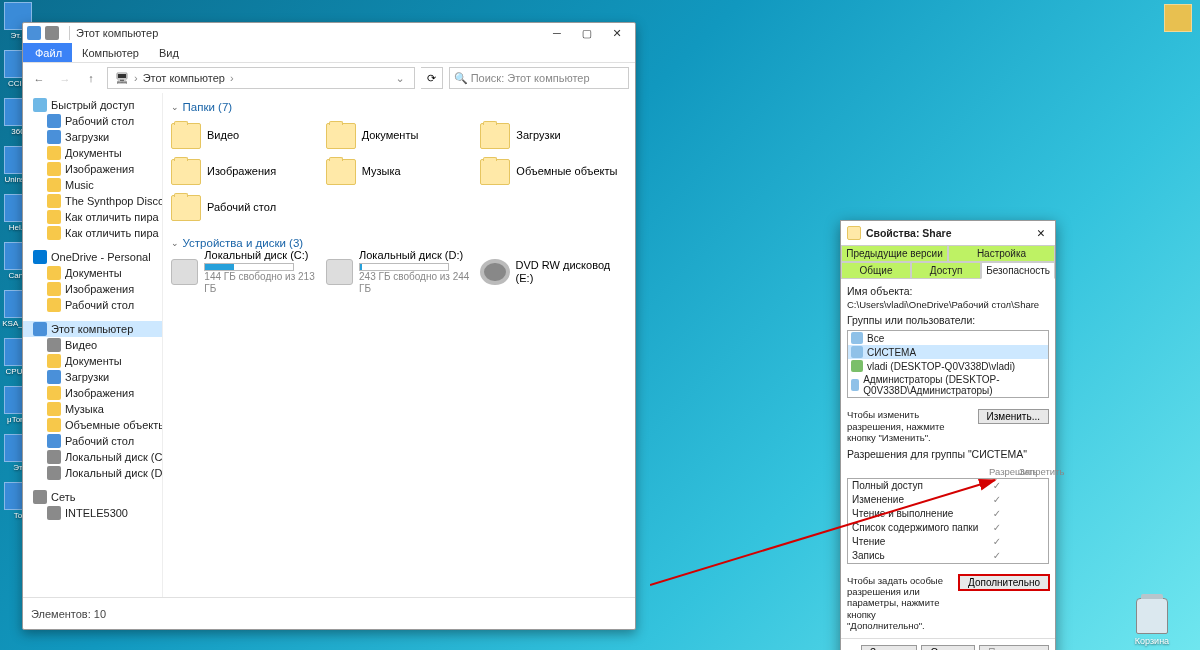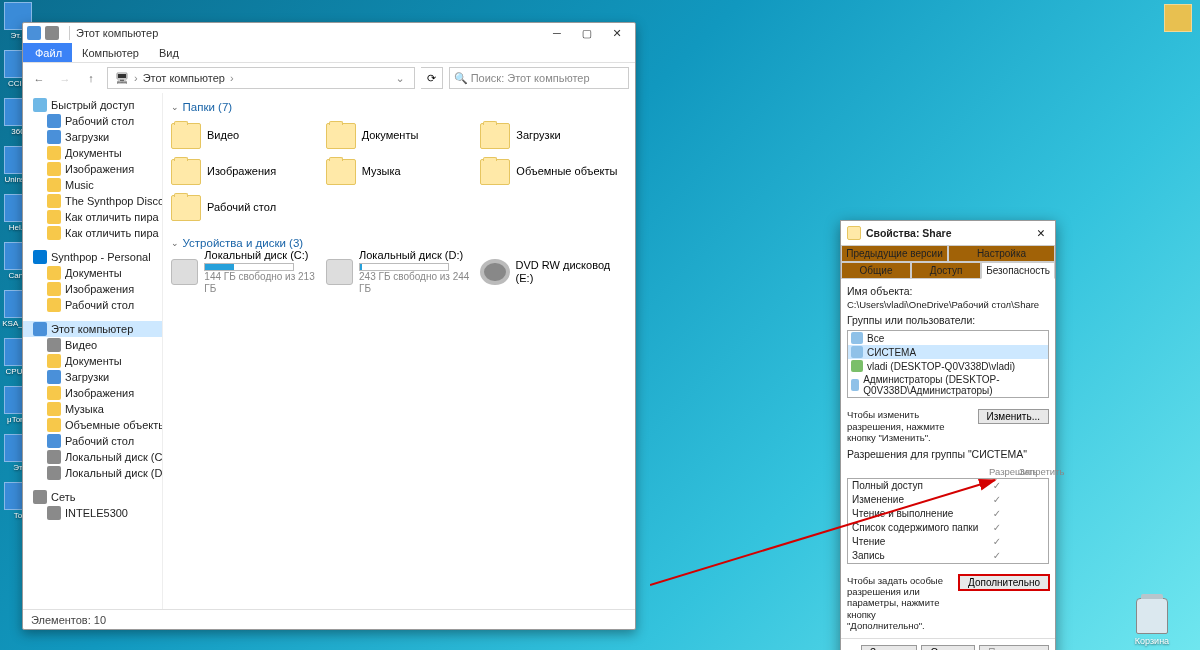--- a/index.html
+++ b/index.html
@@ -49,30 +49,30 @@
   .fitem .fico{width:30px;height:26px;background:#ffe9a8;border:1px solid #e6c560;border-radius:2px;position:relative;}
   .fitem .fico:after{content:"";position:absolute;top:-3px;left:2px;width:12px;height:3px;background:#ffe9a8;border:1px solid #e6c560;border-bottom:none;border-radius:2px 2px 0 0;}
   .fitem .fico.drive{background:#ddd;border-color:#bbb;border-radius:3px;}
   .fitem .fico.drive:after{display:none;}
   .fitem .fico.dvd{background:#888;border-radius:50%;border:4px solid #bbb;}
   .fitem .fico.dvd:after{display:none;}
   .ftxt{display:flex;flex-direction:column;font-size:11px;line-height:1.2;}
   .ftxt .sub{color:#888;font-size:10px;}
   .dbar{width:90px;height:8px;border:1px solid #bbb;margin-top:1px;position:relative;}
   .dbar .fill{position:absolute;top:0;left:0;bottom:0;background:#26a0da;}
-  .status{height:20px;border-top:1px solid #e0e0e0;display:flex;align-items:center;padding:0 8px;font-size:11px;color:#444;}
+  .status{height:32px;border-top:1px solid #e0e0e0;display:flex;align-items:center;padding:0 8px;font-size:11px;color:#444;}
 
   
   .props{position:absolute;top:220px;left:840px;width:216px;background:#fff;border:1px solid #999;box-shadow:0 4px 14px rgba(0,0,0,.4);font-size:10.5px;color:#222;}
   .pt{height:24px;display:flex;align-items:center;padding:0 6px;}
   .pt .pico{width:14px;height:14px;background:#ffe9a8;border:1px solid #e6c560;margin-right:5px;border-radius:2px;}
   .pt .pttxt{flex:1;font-weight:bold;}
   .pt .pclose{width:16px;text-align:center;}
   .ptabs{display:grid;grid-template-columns:1fr 1fr;}
-  .ptab{border:1px solid #ccc;padding:2px 4px;text-align:center;font-size:10px;background:#a16207;}
+  .ptab{border:1px solid #ccc;padding:2px 4px;text-align:center;font-size:10px;background:#bef264;}
   .ptab.active{background:#fff;border-bottom-color:#fff;font-weight:normal;}
   .pcontent{padding:6px;}
   .prow{margin-bottom:3px;line-height:1.25;}
   .ulist{border:1px solid #aaa;margin:2px 0 4px;}
   .urow{display:flex;align-items:center;gap:4px;padding:1px 3px;font-size:10px;}
   .urow.sel{background:#cde8ff;}
   .urow .uic{width:12px;height:12px;background:#7bbf6a;border-radius:2px;}
   .urow .uic.g{background:#8fc1e8;}
   .btn{border:1px solid #999;background:#e8e8e8;padding:1px 8px;font-size:10px;}
   .permhdr{display:flex;padding:2px 0 1px;font-size:9.5px;}
@@ -218,21 +218,21 @@
           <span class="sico"></span>
           <span>Как отличить пира</span>
         </div>
       <div class="sbitem indent">
           <span class="sico"></span>
           <span>Как отличить пира</span>
         </div>
       <div class="sbspace"></div>
       <div class="sbitem">
           <span class="sico cloud"></span>
-          <span>Synthpop - Personal</span>
+          <span>OneDrive - Personal</span>
         </div>
       <div class="sbitem indent">
           <span class="sico"></span>
           <span>Документы</span>
         </div>
       <div class="sbitem indent">
           <span class="sico"></span>
           <span>Изображения</span>
         </div>
       <div class="sbitem indent">

